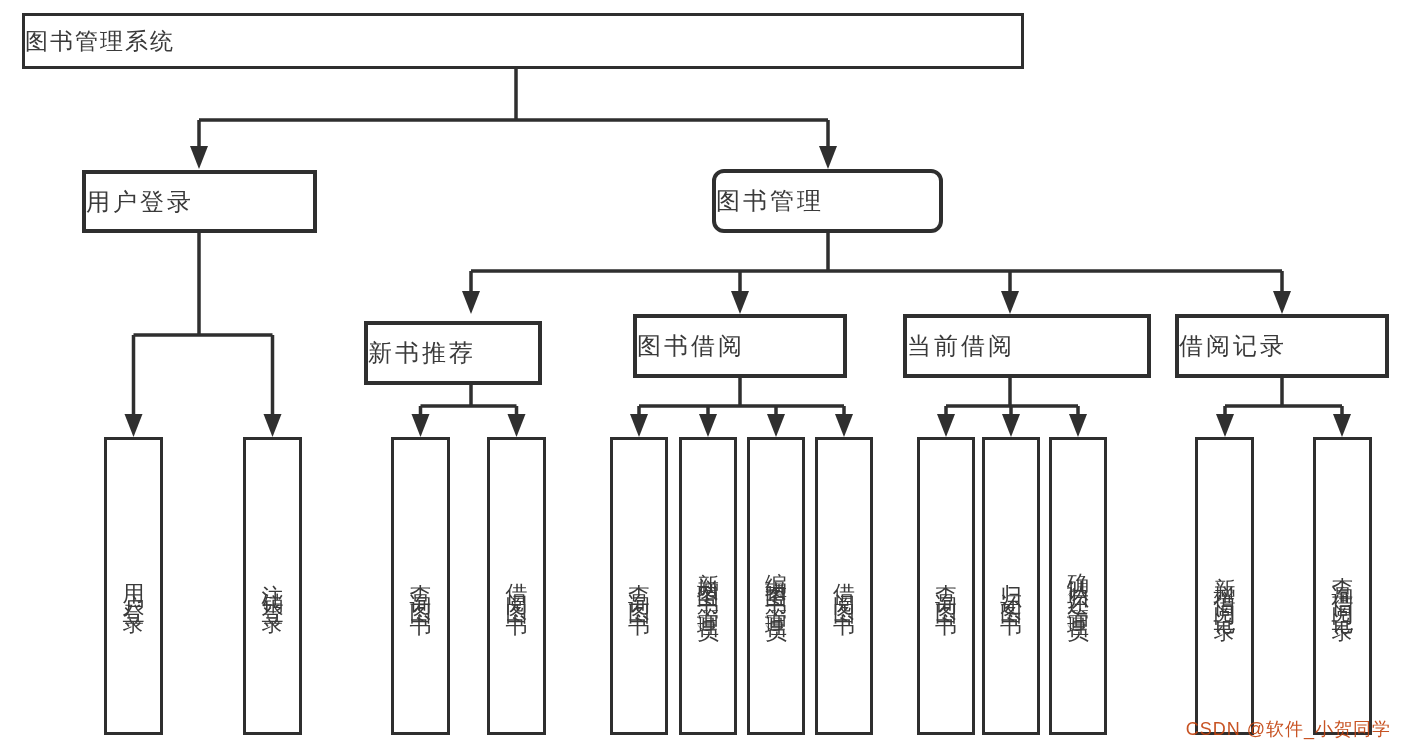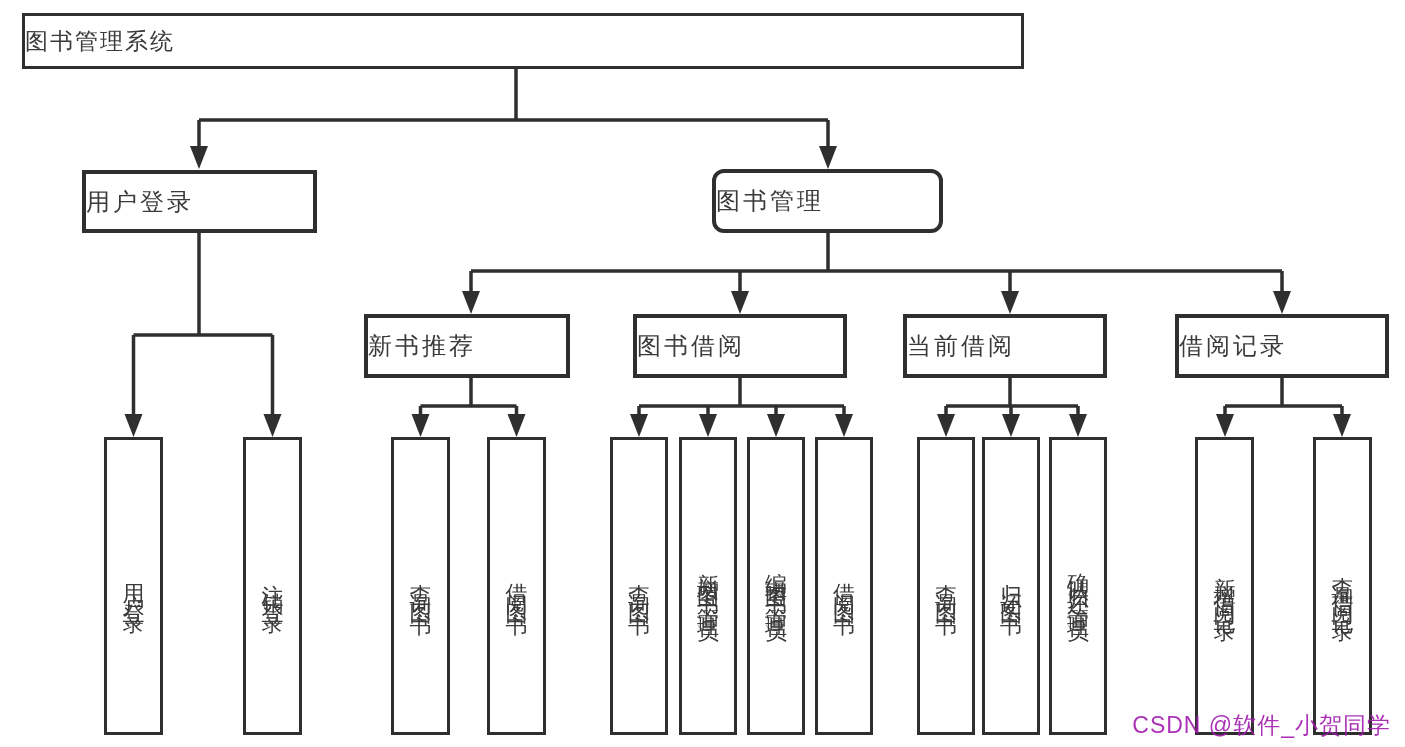--- a/index.html
+++ b/index.html
@@ -50,23 +50,23 @@
     letter-spacing: 10px;
     line-height: 1;
     white-space: nowrap;
   }
   .vbox.long .lbl { letter-spacing: 7px; }
   .vbox.mid  .lbl { letter-spacing: 9px; }
   #watermark {
     position: absolute;
     right: 14px;
     bottom: 6px;
-    font-size: 23px;
+    font-size: 18px;
     letter-spacing: 1px;
-    color: #a21caf;
+    color: #c2410c;
     opacity: 0.9;
     white-space: nowrap;
   }
 </style>
 </head>
 <body>
 
 <div id="canvas">
 
   <svg id="connectors" width="1405" height="747" viewBox="0 0 1405 747" stroke="#2f2f2f" stroke-width="3.5" fill="#2f2f2f">
@@ -123,27 +123,27 @@
     <span class="lbl">图书管理系统</span>
   </div>
 
   <div class="hbox" style="left:82px; top:170px; width:235px; height:63px;">
     <span class="lbl">用户登录</span>
   </div>
   <div class="hbox" style="left:712px; top:169px; width:231px; height:64px;border-radius:12px;">
     <span class="lbl">图书管理</span>
   </div>
 
-  <div class="hbox" style="left:364px; top:314px; width:206px; height:64px;font-family:Liberation Mono, monospace;">
+  <div class="hbox" style="left:364px; top:321px; width:178px; height:64px;font-family:Liberation Mono, monospace;">
     <span class="lbl">新书推荐</span>
   </div>
   <div class="hbox" style="left:633px; top:314px; width:214px; height:64px;">
     <span class="lbl">图书借阅</span>
   </div>
-  <div class="hbox" style="left:903px; top:314px; width:204px; height:64px;">
+  <div class="hbox" style="left:903px; top:314px; width:248px; height:64px;">
     <span class="lbl">当前借阅</span>
   </div>
   <div class="hbox" style="left:1175px; top:314px; width:214px; height:64px;">
     <span class="lbl">借阅记录</span>
   </div>
 
   <div class="vbox" style="left:104px; width:59px;">
     <span class="lbl">用户登录</span>
   </div>
   <div class="vbox" style="left:243px; width:59px;">

